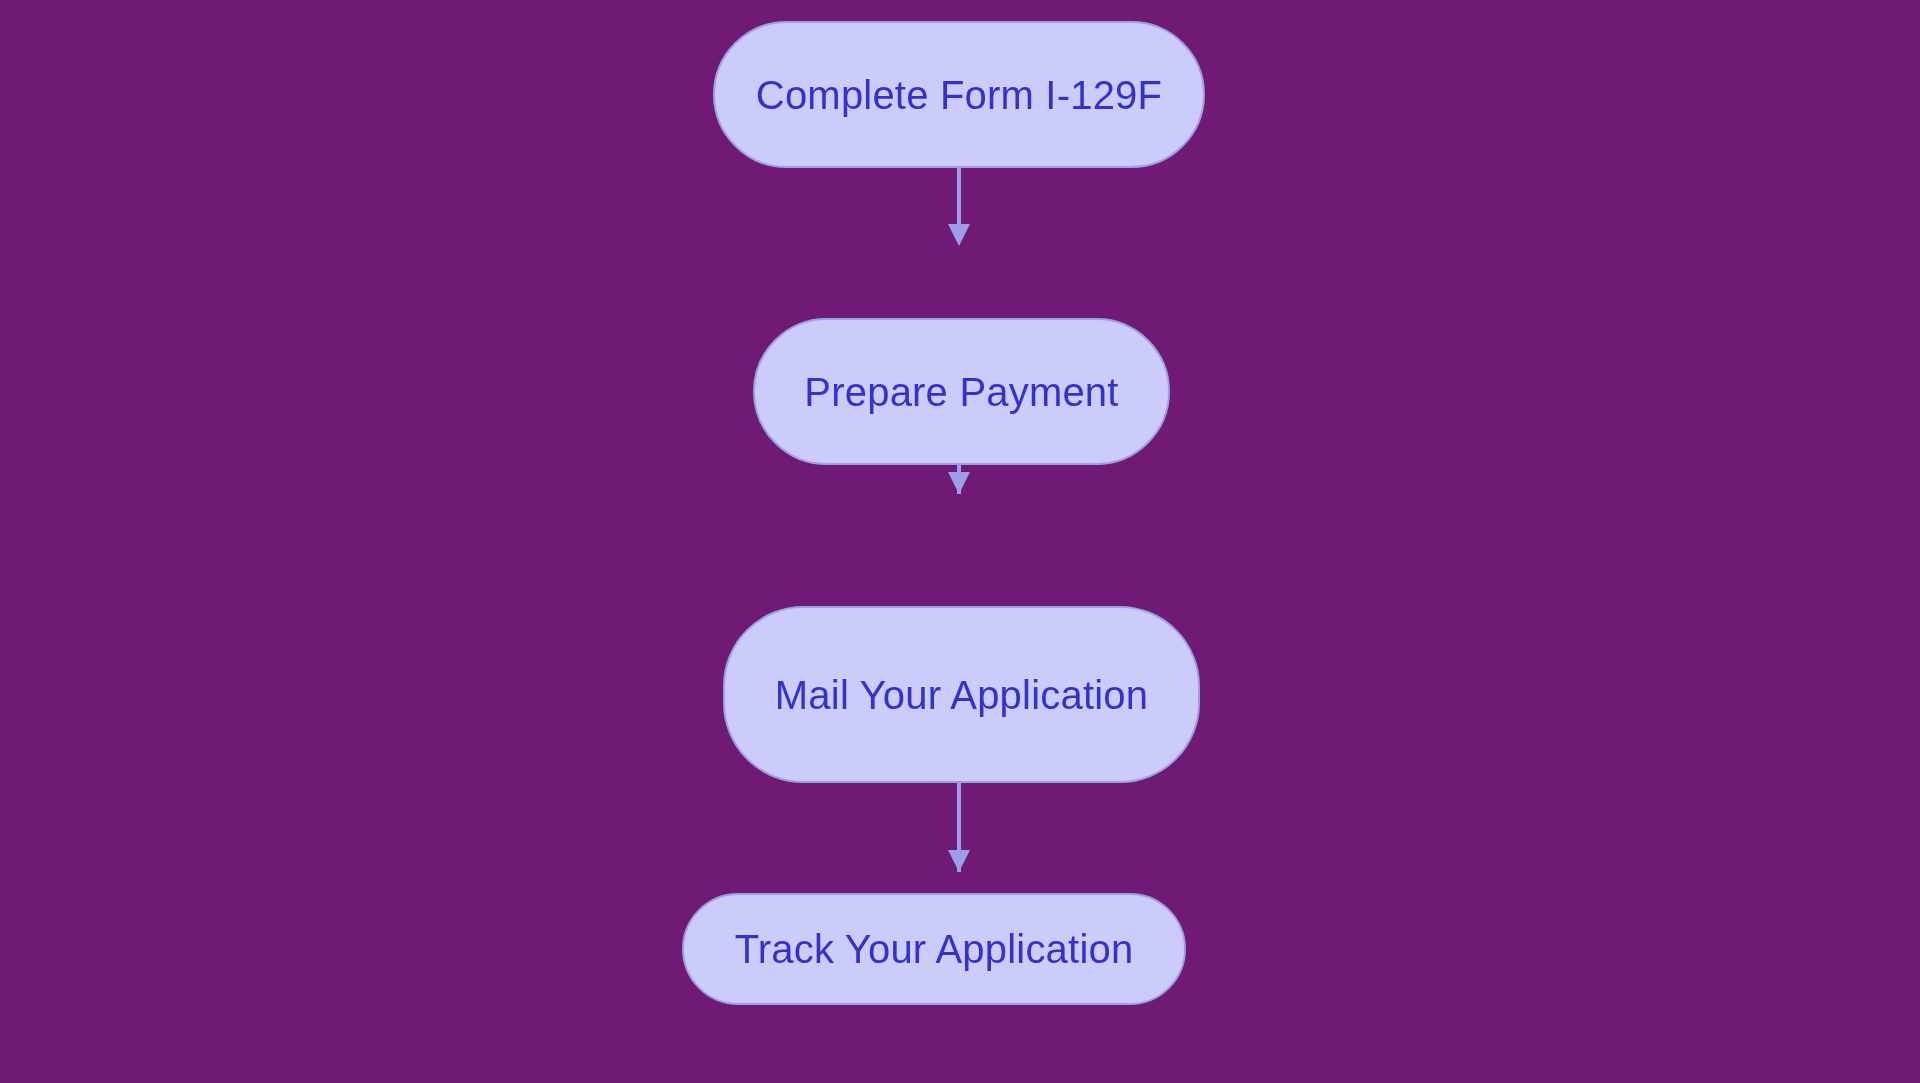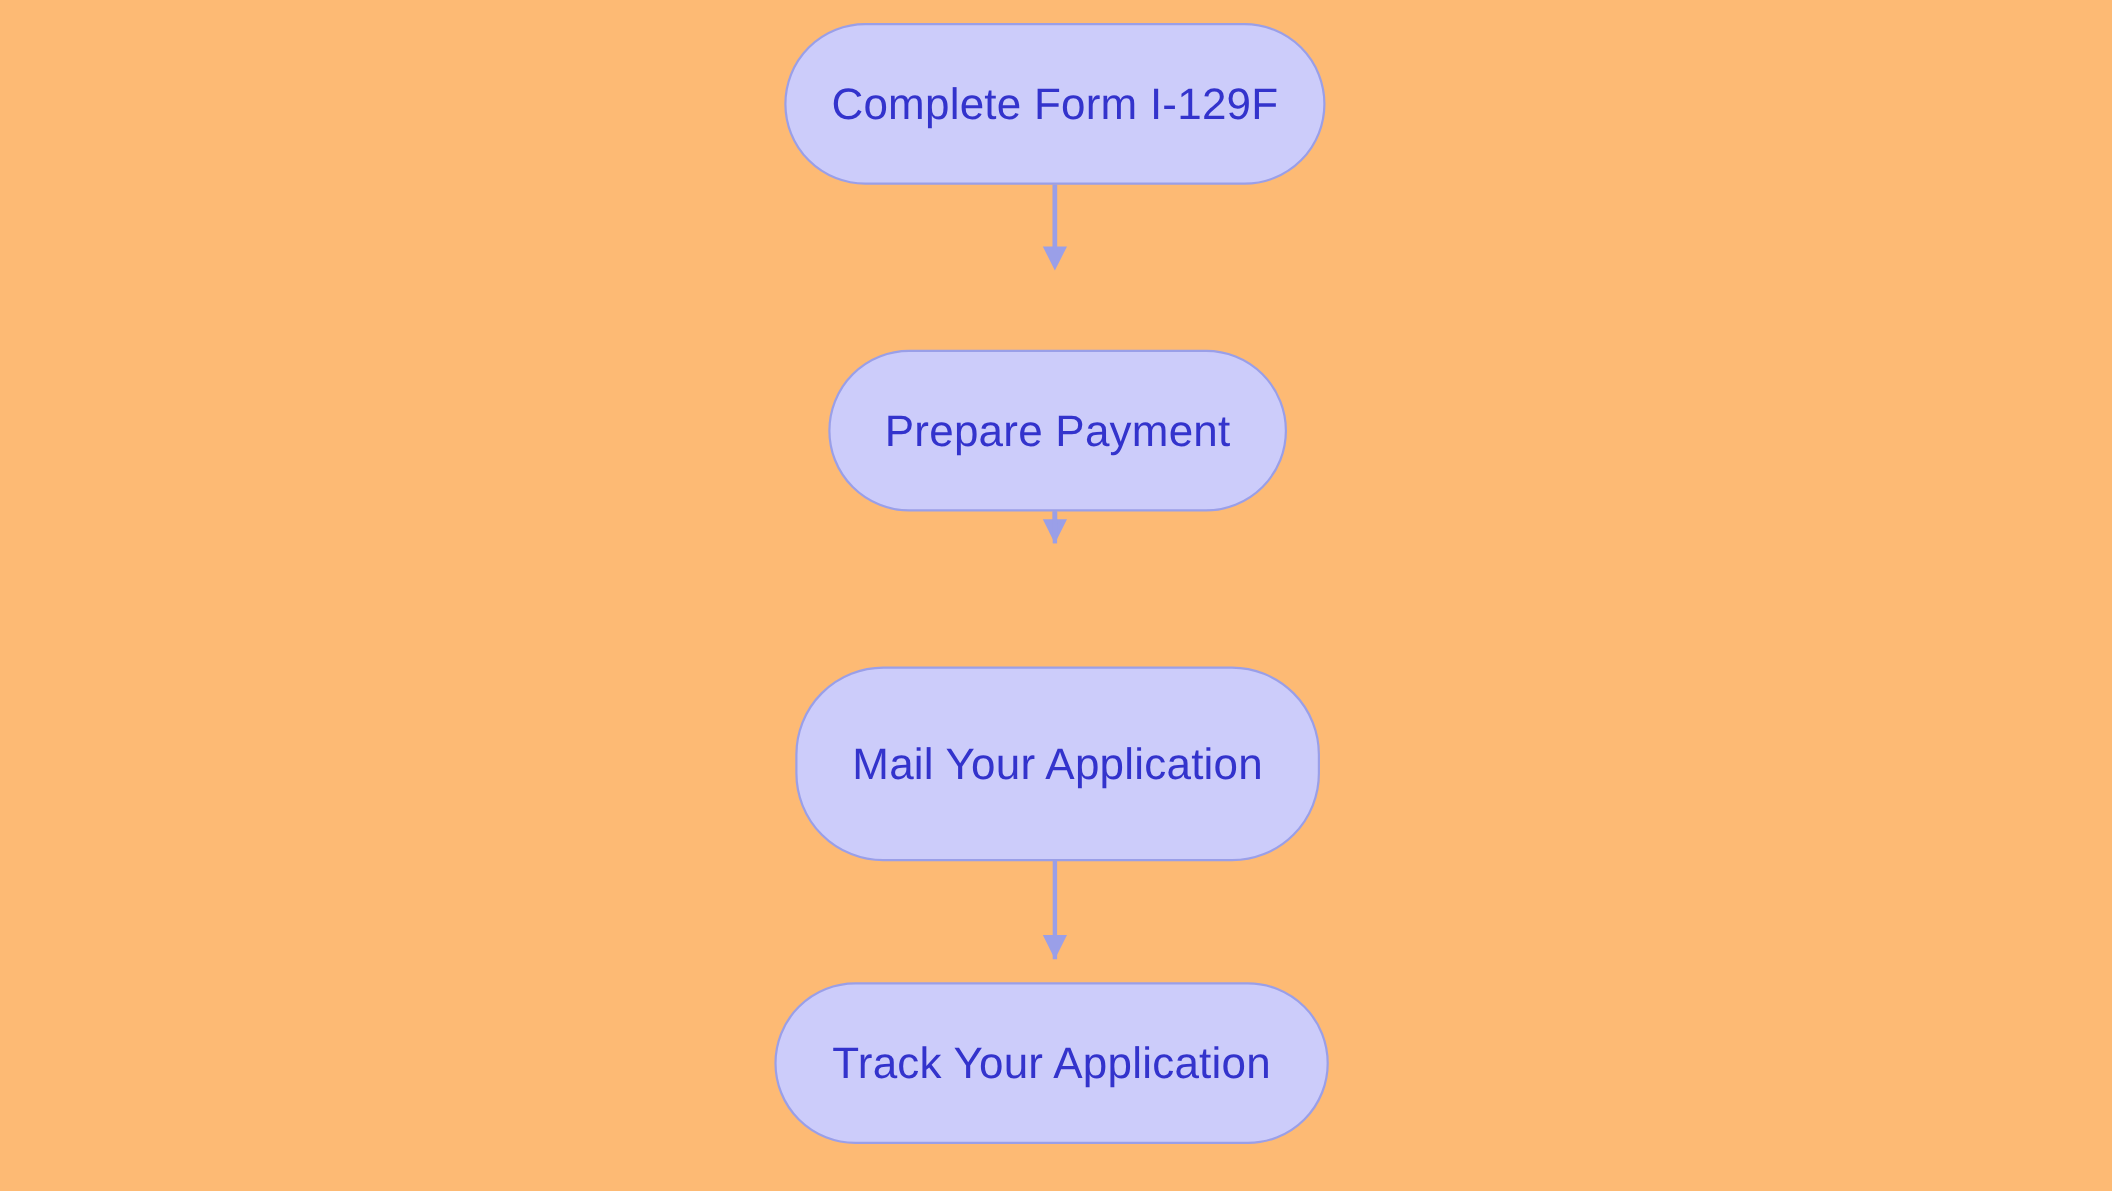--- a/index.html
+++ b/index.html
@@ -11,21 +11,21 @@
   body {
     width: 1920px;
     height: 1083px;
     overflow: hidden;
     font-family: "Liberation Sans", sans-serif;
   }
   .canvas {
     position: relative;
     width: 1920px;
     height: 1083px;
-    background: #fdba74;
+    background: #701a75;
   }
   .flow-svg {
     position: absolute;
     left: 0;
     top: 0;
     width: 1920px;
     height: 1083px;
   }
   .node {
     position: absolute;
@@ -43,21 +43,21 @@
     font-weight: 400;
     color: #3333cc;
     letter-spacing: 0.2px;
     white-space: nowrap;
     line-height: 1;
   }
   
   #node-0 { left: 713px;  top: 21px;  width: 492px; height: 147px; }
   #node-1 { left: 753px;  top: 318px; width: 417px; height: 147px; }
   #node-2 { left: 723px;  top: 606px; width: 477px; height: 177px; }
-  #node-3 { left: 704px;  top: 893px; width: 504px; height: 147px; }
+  #node-3 { left: 682px;  top: 893px; width: 504px; height: 112px; }
 </style>
 </head>
 <body>
 
 <div class="canvas">
 
   <svg class="flow-svg" viewBox="0 0 1920 1083" xmlns="http://www.w3.org/2000/svg">
     <defs>
       <marker id="arrowhead" markerWidth="11" markerHeight="9" refX="10.5" refY="4.5" orient="auto" markerUnits="userSpaceOnUse">
         <polygon points="0,0 11,4.5 0,9" fill="#9a9fe8"></polygon>

